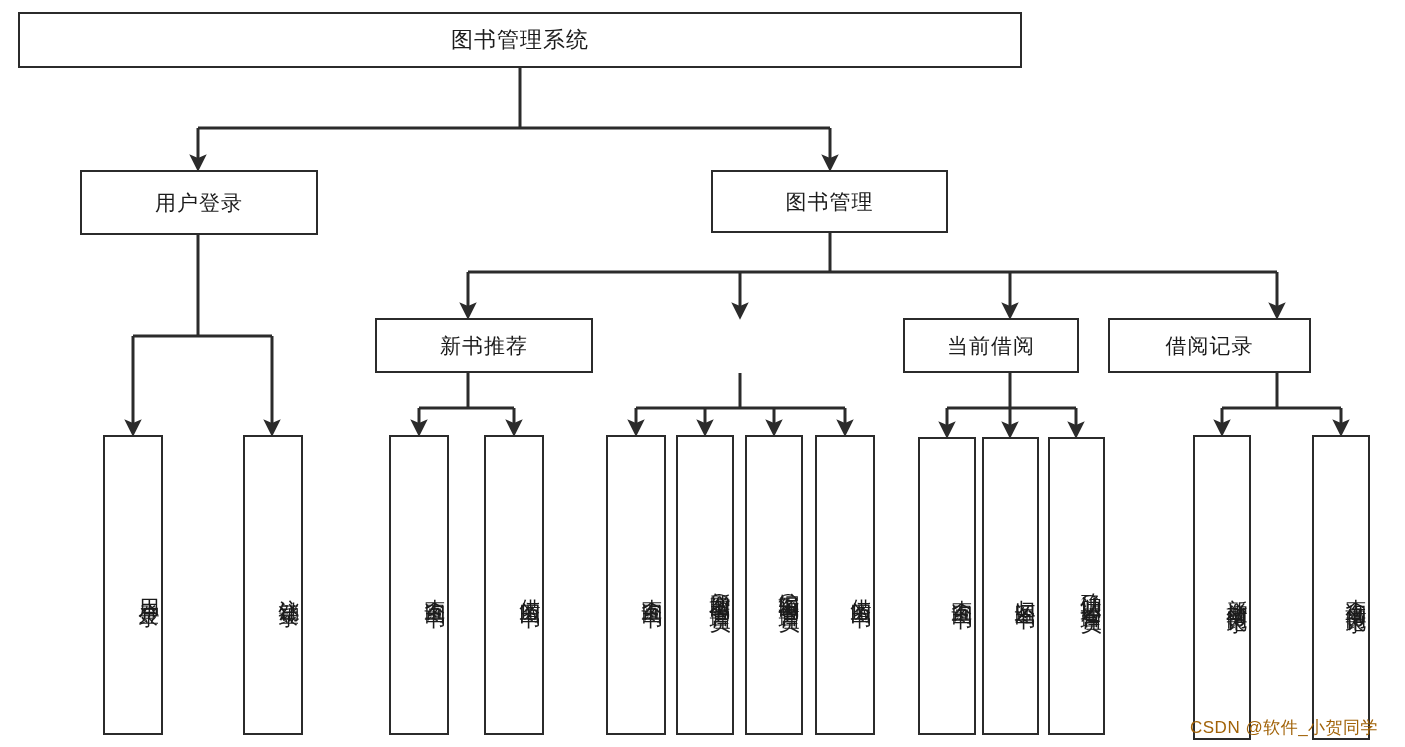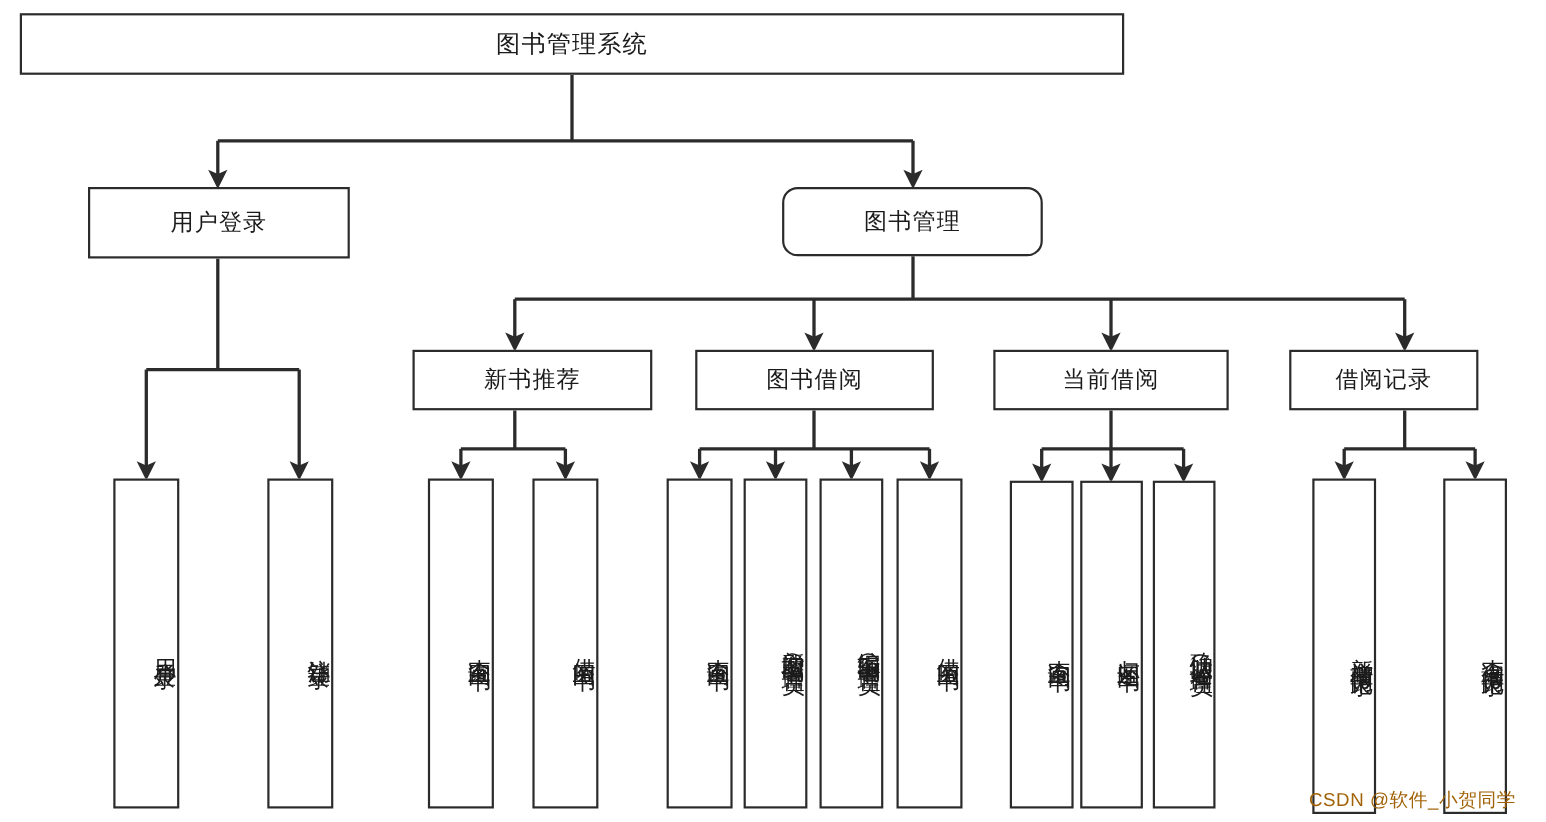--- a/index.html
+++ b/index.html
@@ -114,26 +114,25 @@
       <path d="M 1277 373 L 1277 408"></path>
       <path d="M 1222 408 L 1341 408"></path>
       <path d="M 1222 408 L 1222 428" marker-end="url(#arrow)"></path>
       <path d="M 1341 408 L 1341 428" marker-end="url(#arrow)"></path>
     </g>
   </svg>
 
   <div class="node node-h node-root" style="left:18px; top:12px; width:1004px; height:56px;">图书管理系统</div>
 
   <div class="node node-h" style="left:80px; top:170px; width:238px; height:65px;">用户登录</div>
-  <div class="node node-h" style="left:711px; top:170px; width:237px; height:63px;border-radius:14px;">图书管理</div>
+  <div class="node node-h" style="left:711px; top:170px; width:237px; height:63px;">图书管理</div>
 
   <div class="node node-h" style="left:375px; top:318px; width:218px; height:55px;">新书推荐</div>
-  <div class="node node-h" style="left:632px; top:318px; width:217px; height:55px;">图书借阅</div>
-  <div class="node node-h" style="left:903px; top:318px; width:214px; height:55px;">当前借阅</div>
-  <div class="node node-h" style="left:1172px; top:318px; width:172px; height:55px;">借阅记录</div>
+  <div class="node node-h" style="left:903px; top:318px; width:176px; height:55px;">当前借阅</div>
+  <div class="node node-h" style="left:1108px; top:318px; width:203px; height:55px;">借阅记录</div>
 
   <div class="node node-v" style="left:103px; top:435px; width:60px; height:300px;">用户登录</div>
   <div class="node node-v" style="left:243px; top:435px; width:60px; height:300px;">注销登录</div>
 
   <div class="node node-v" style="left:389px; top:435px; width:60px; height:300px;">查询图书</div>
   <div class="node node-v" style="left:484px; top:435px; width:60px; height:300px;">借阅图书</div>
 
   <div class="node node-v" style="left:606px; top:435px; width:60px; height:300px;">查询图书</div>
   <div class="node node-v" style="left:676px; top:435px; width:58px; height:300px;">新增图书（管理员）</div>
   <div class="node node-v" style="left:745px; top:435px; width:58px; height:300px;">编辑图书（管理员）</div>

